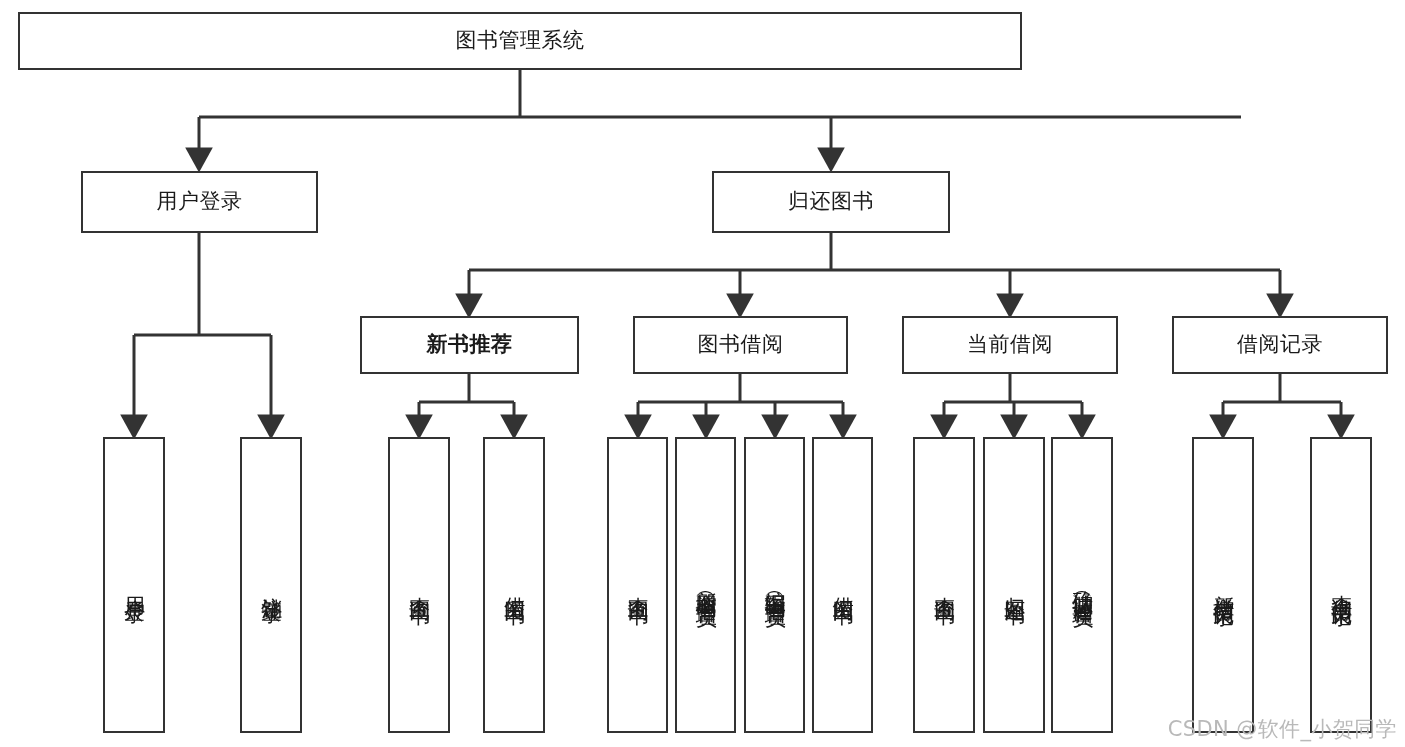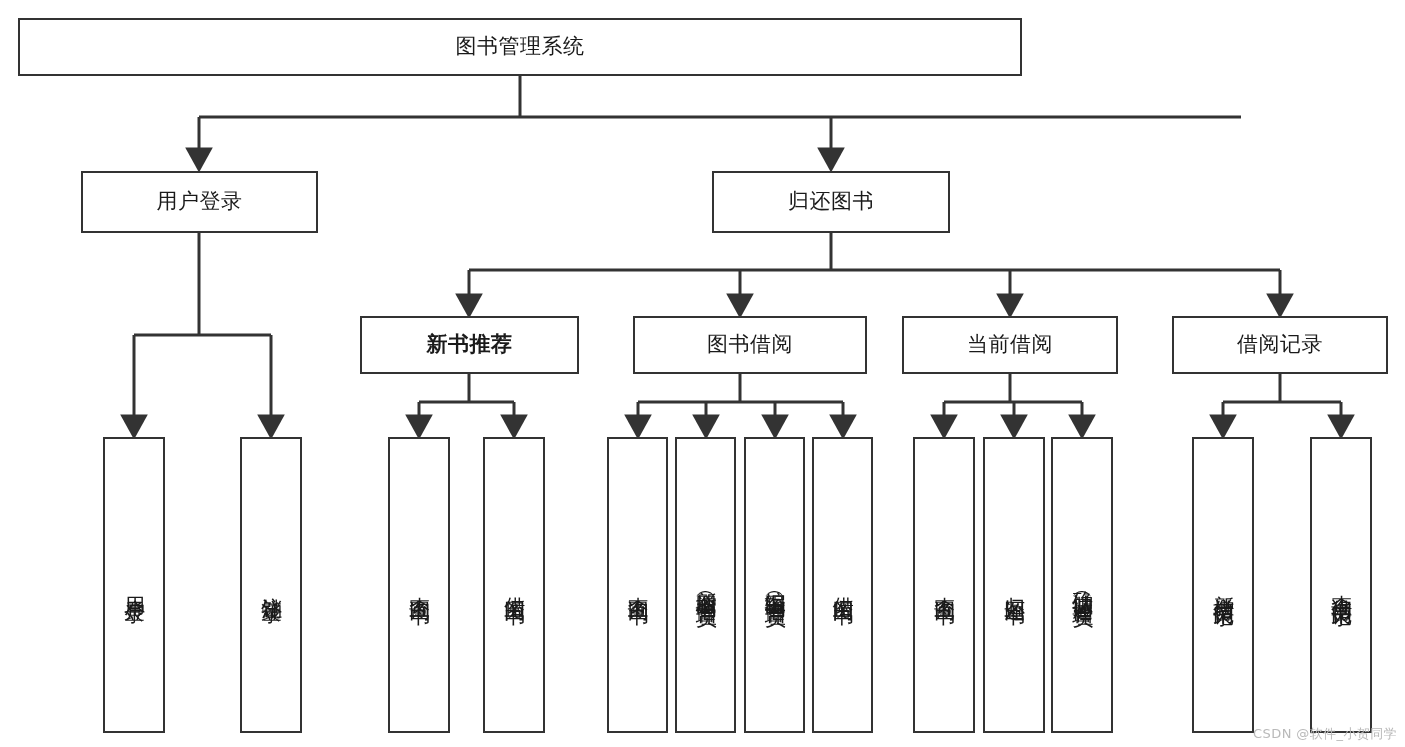--- a/index.html
+++ b/index.html
@@ -52,21 +52,21 @@
     font-size: 21px;
     line-height: 1.22;
     letter-spacing: 2.5px;
     white-space: normal;
     max-height: 100%;
   }
   #watermark {
     position: absolute;
     right: 8px;
     bottom: 4px;
-    font-size: 13px;
+    font-size: 21px;
     color: #b9b9b9;
     letter-spacing: 0.4px;
     white-space: nowrap;
   }
 </style>
 </head>
 <body>
 
 <div id="canvas">
 
@@ -113,35 +113,35 @@
       <path d="M1014,402 L1014,427" marker-end="url(#arrow)"></path>
       <path d="M1082,402 L1082,427" marker-end="url(#arrow)"></path>
 
       <path d="M1280,374 L1280,402"></path>
       <path d="M1223,402 L1341,402"></path>
       <path d="M1223,402 L1223,427" marker-end="url(#arrow)"></path>
       <path d="M1341,402 L1341,427" marker-end="url(#arrow)"></path>
     </g>
   </svg>
 
-  <div class="node" id="n-root" style="left: 18px; top: 18px; width: 1004px; height: 58px;">
+  <div class="node" id="n-root" style="left: 18px; top: 12px; width: 1004px; height: 58px;">
     <span class="label">图书管理系统</span>
   </div>
 
   <div class="node" id="n-l2-0" style="left: 81px; top: 171px; width: 237px; height: 62px;">
     <span class="label">用户登录</span>
   </div>
   <div class="node" id="n-l2-1" style="left: 712px; top: 171px; width: 238px; height: 62px;">
     <span class="label">归还图书</span>
   </div>
 
   <div class="node" id="n-l3-0" style="left: 360px; top: 316px; width: 219px; height: 58px; font-weight: bold;">
     <span class="label">新书推荐</span>
   </div>
-  <div class="node" id="n-l3-1" style="left: 633px; top: 316px; width: 234px; height: 58px;">
+  <div class="node" id="n-l3-1" style="left: 633px; top: 316px; width: 215px; height: 58px;">
     <span class="label">图书借阅</span>
   </div>
   <div class="node" id="n-l3-2" style="left: 902px; top: 316px; width: 216px; height: 58px;">
     <span class="label">当前借阅</span>
   </div>
   <div class="node" id="n-l3-3" style="left: 1172px; top: 316px; width: 216px; height: 58px;">
     <span class="label">借阅记录</span>
   </div>
 
   <div class="node vertical" id="n-lf-0" style="left: 103px; top: 437px; width: 62px; height: 296px;">

